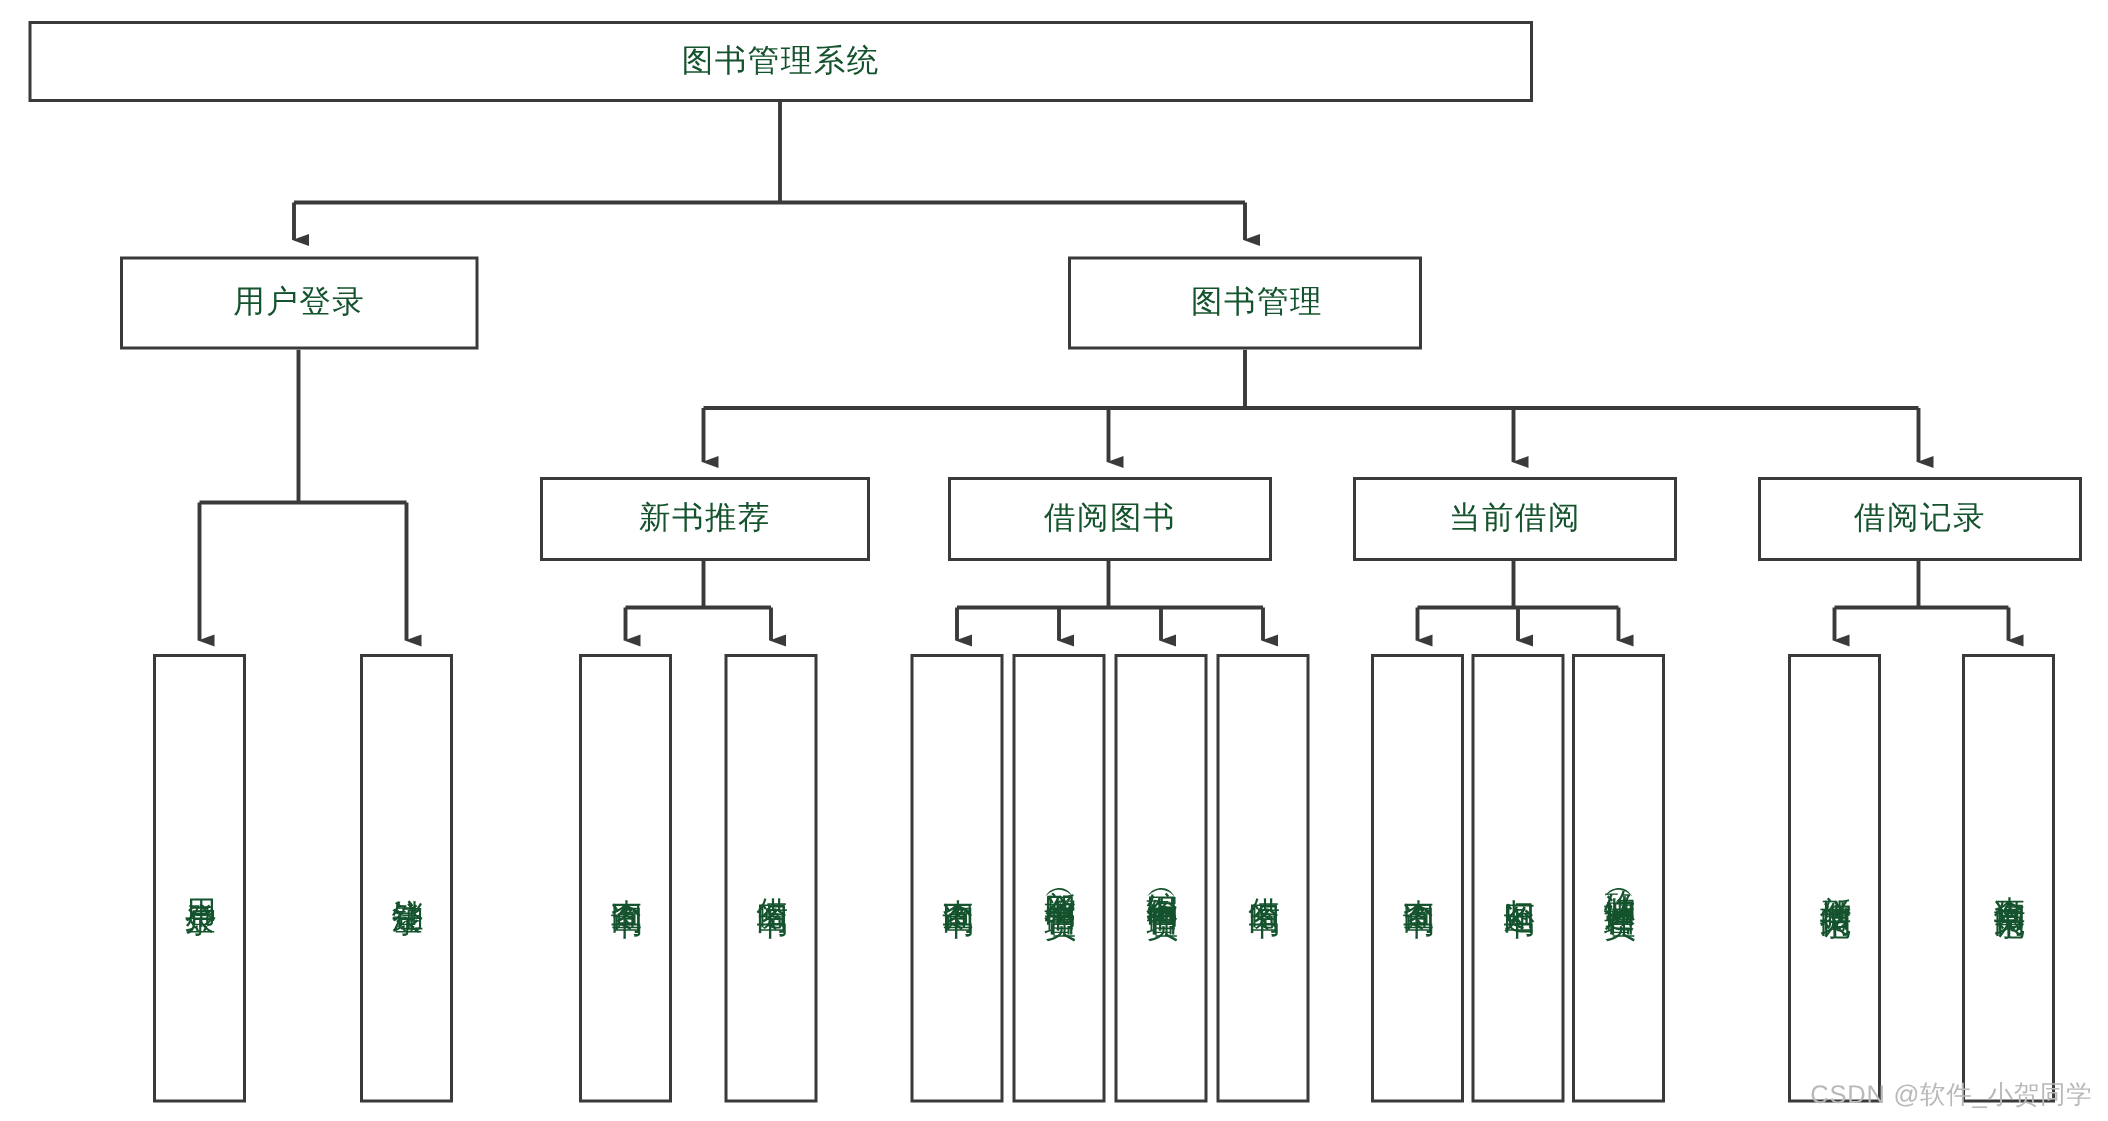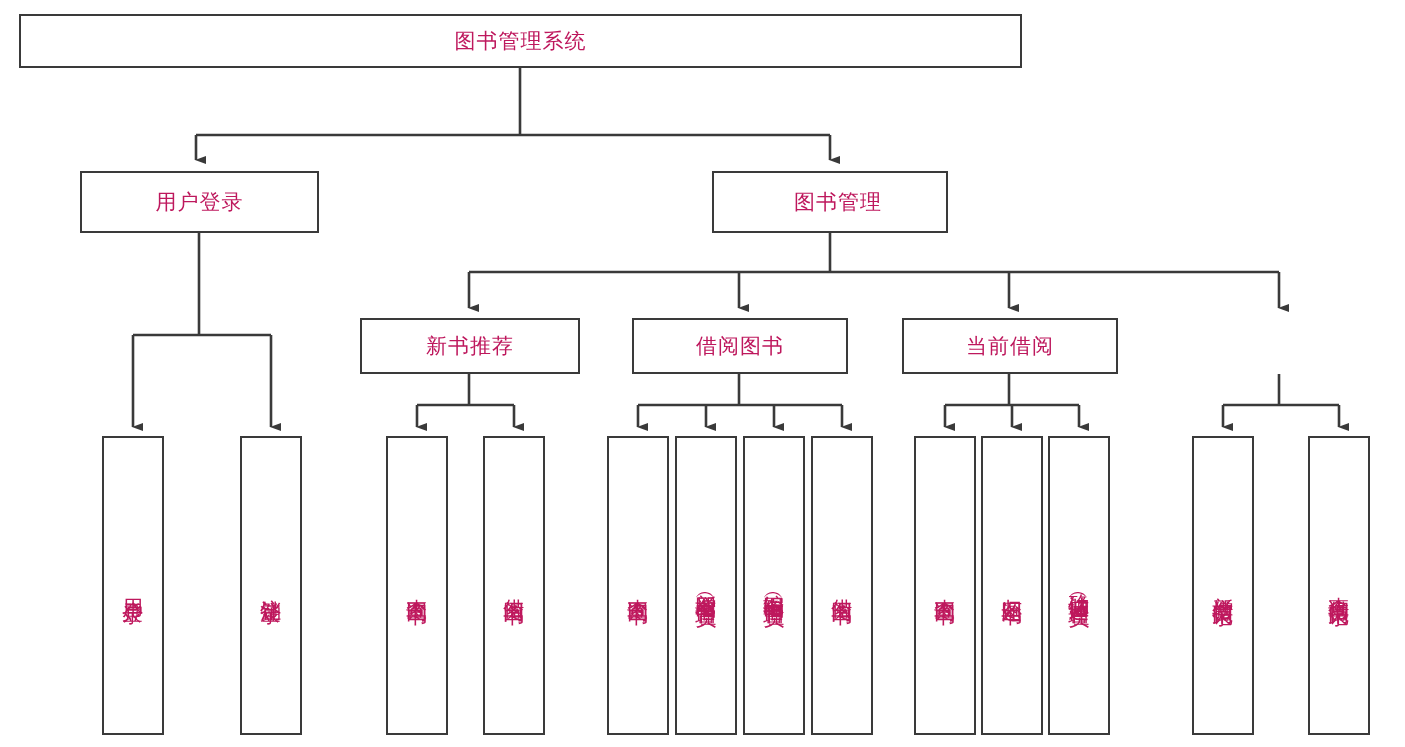--- a/index.html
+++ b/index.html
@@ -26,21 +26,21 @@
   }
   .node {
     position: absolute;
     box-sizing: border-box;
     background: #ffffff;
     border: 2px solid #3a3a3a;
     display: flex;
     align-items: center;
     justify-content: center;
     text-align: center;
-    color: #be185d;
+    color: #14532d;
   }
   .node.h {
     font-size: 21px;
     line-height: 1.2;
     letter-spacing: 1px;
   }
   .node.v {
     writing-mode: vertical-rl;
     text-orientation: upright;
     font-size: 21px;
@@ -136,20 +136,23 @@
   </div>
 
   <div class="node h" style="left:632px; top:318px; width:216px; height:56px;">
     <span>借阅图书</span>
   </div>
 
   <div class="node h" style="left:902px; top:318px; width:216px; height:56px;">
     <span>当前借阅</span>
   </div>
 
+  <div class="node h" style="left:1172px; top:318px; width:216px; height:56px;">
+    <span>借阅记录</span>
+  </div>
 
   <div class="node v" style="left:102px; top:436px; width:62px; height:299px;">
     <span>用户登录</span>
   </div>
 
   <div class="node v" style="left:240px; top:436px; width:62px; height:299px;">
     <span>注销登录</span>
   </div>
 
   <div class="node v" style="left:386px; top:436px; width:62px; height:299px;">
@@ -189,14 +192,15 @@
   </div>
 
   <div class="node v" style="left:1192px; top:436px; width:62px; height:299px;">
     <span>新增借阅记录</span>
   </div>
 
   <div class="node v" style="left:1308px; top:436px; width:62px; height:299px;">
     <span>查询借阅记录</span>
   </div>
 
+  <div class="watermark">CSDN @软件_小贺同学</div>
 
 </div>
 
 </body></html>

